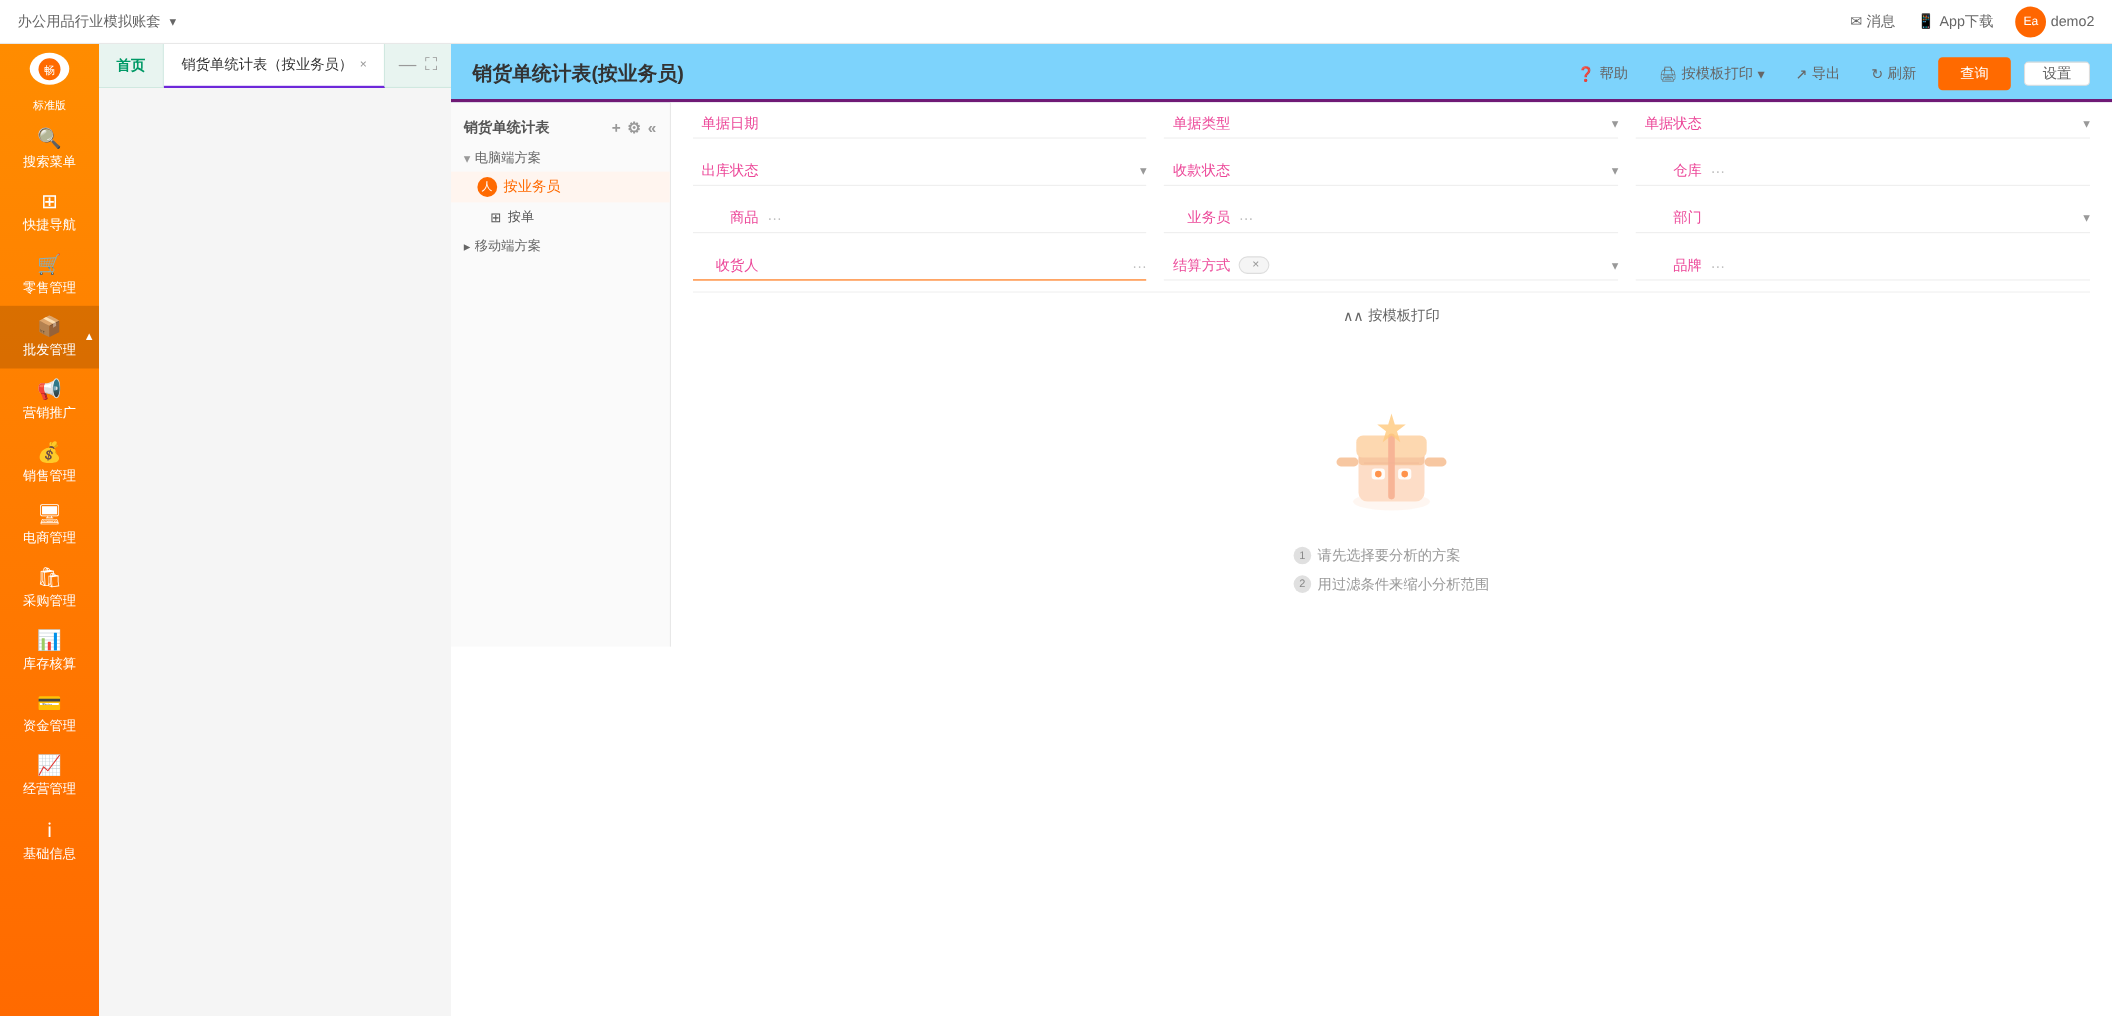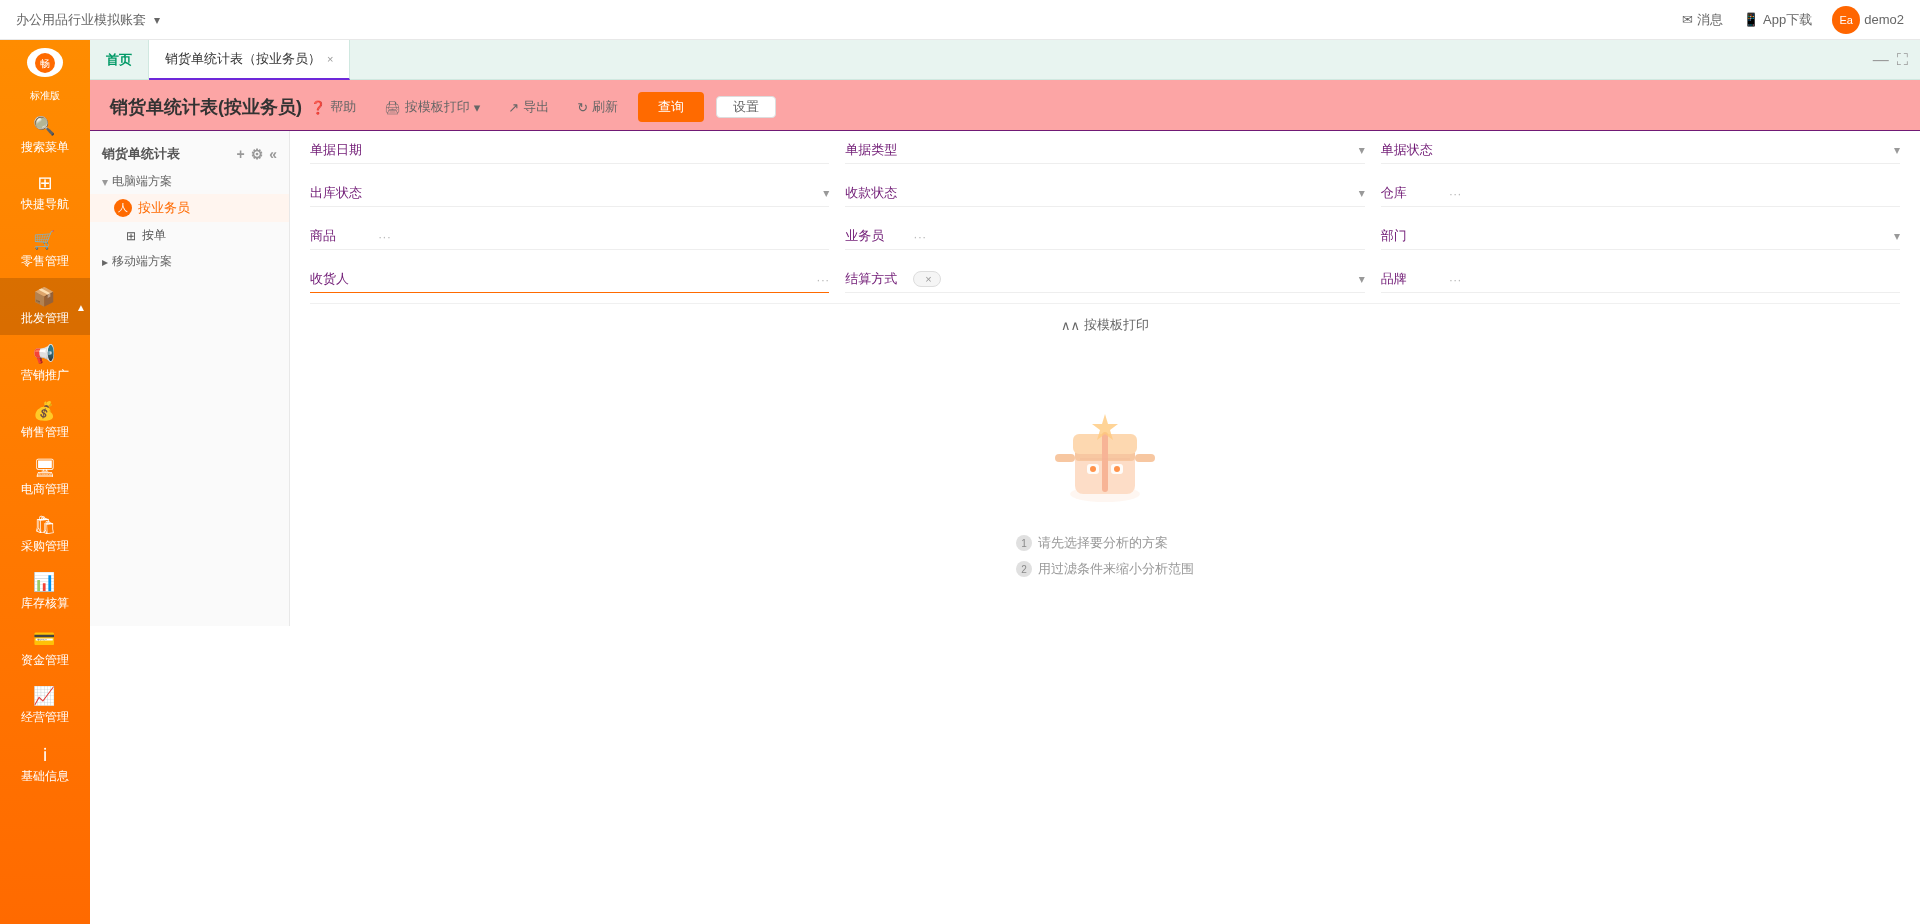--- a/index.html
+++ b/index.html
@@ -77,21 +77,21 @@
     .sidebar-item-label { font-size: 12px; text-align: center; }
     .sidebar-expand-btn {
       position: absolute;
       right: 4px;
       top: 50%;
       transform: translateY(-50%);
       font-size: 10px;
     }
 
     
-    .content-area { flex: 1; display: flex; flex-direction: column; overflow: hidden; }
+    .content-area { flex: 1; display: flex; flex-direction: row; overflow: hidden; }
 
     
     .tab-bar {
       height: 40px;
       background: #e8f4f0;
       display: flex;
       align-items: stretch;
       flex-shrink: 0;
       border-bottom: 1px solid #d0e8e0;
     }
@@ -117,24 +117,24 @@
     .tab-bar-right { margin-left: auto; display: flex; align-items: center; gap: 8px; padding: 0 12px; }
     .tab-bar-btn { cursor: pointer; color: #999; font-size: 16px; }
 
     
     .page-content { flex: 1; overflow: auto; background: #fff; }
 
     
     .page-header {
       display: flex;
       align-items: center;
-      justify-content: flex-start;
+      justify-content: space-between;
       padding: 12px 20px 8px 20px;
-      border-bottom: 1px solid #701a75;
-      background: #fca5a5;
+      border-bottom: 3px solid #701a75;
+      background: #7dd3fc;
     }
     .page-title { font-size: 18px; font-weight: bold; color: #333; }
     .page-header-actions { display: flex; align-items: center; gap: 12px; }
     .header-action-btn {
       display: flex;
       align-items: center;
       gap: 4px;
       color: #666;
       font-size: 13px;
       cursor: pointer;
@@ -308,22 +308,22 @@
     }
     .filter-cell {
       display: flex;
       align-items: center;
       border-bottom: 1px solid #eee;
       padding-bottom: 4px;
     }
     .filter-cell.orange-border { border-bottom-color: #ff6a00; }
     .filter-cell-label {
       width: 60px;
-      text-align: left;
-      color: #701a75;
+      text-align: right;
+      color: #ec4899;
       font-size: 13px;
       flex-shrink: 0;
       margin-right: 8px;
     }
     .filter-cell-value {
       flex: 1;
       font-size: 13px;
       color: #999;
       display: flex;
       align-items: center;

